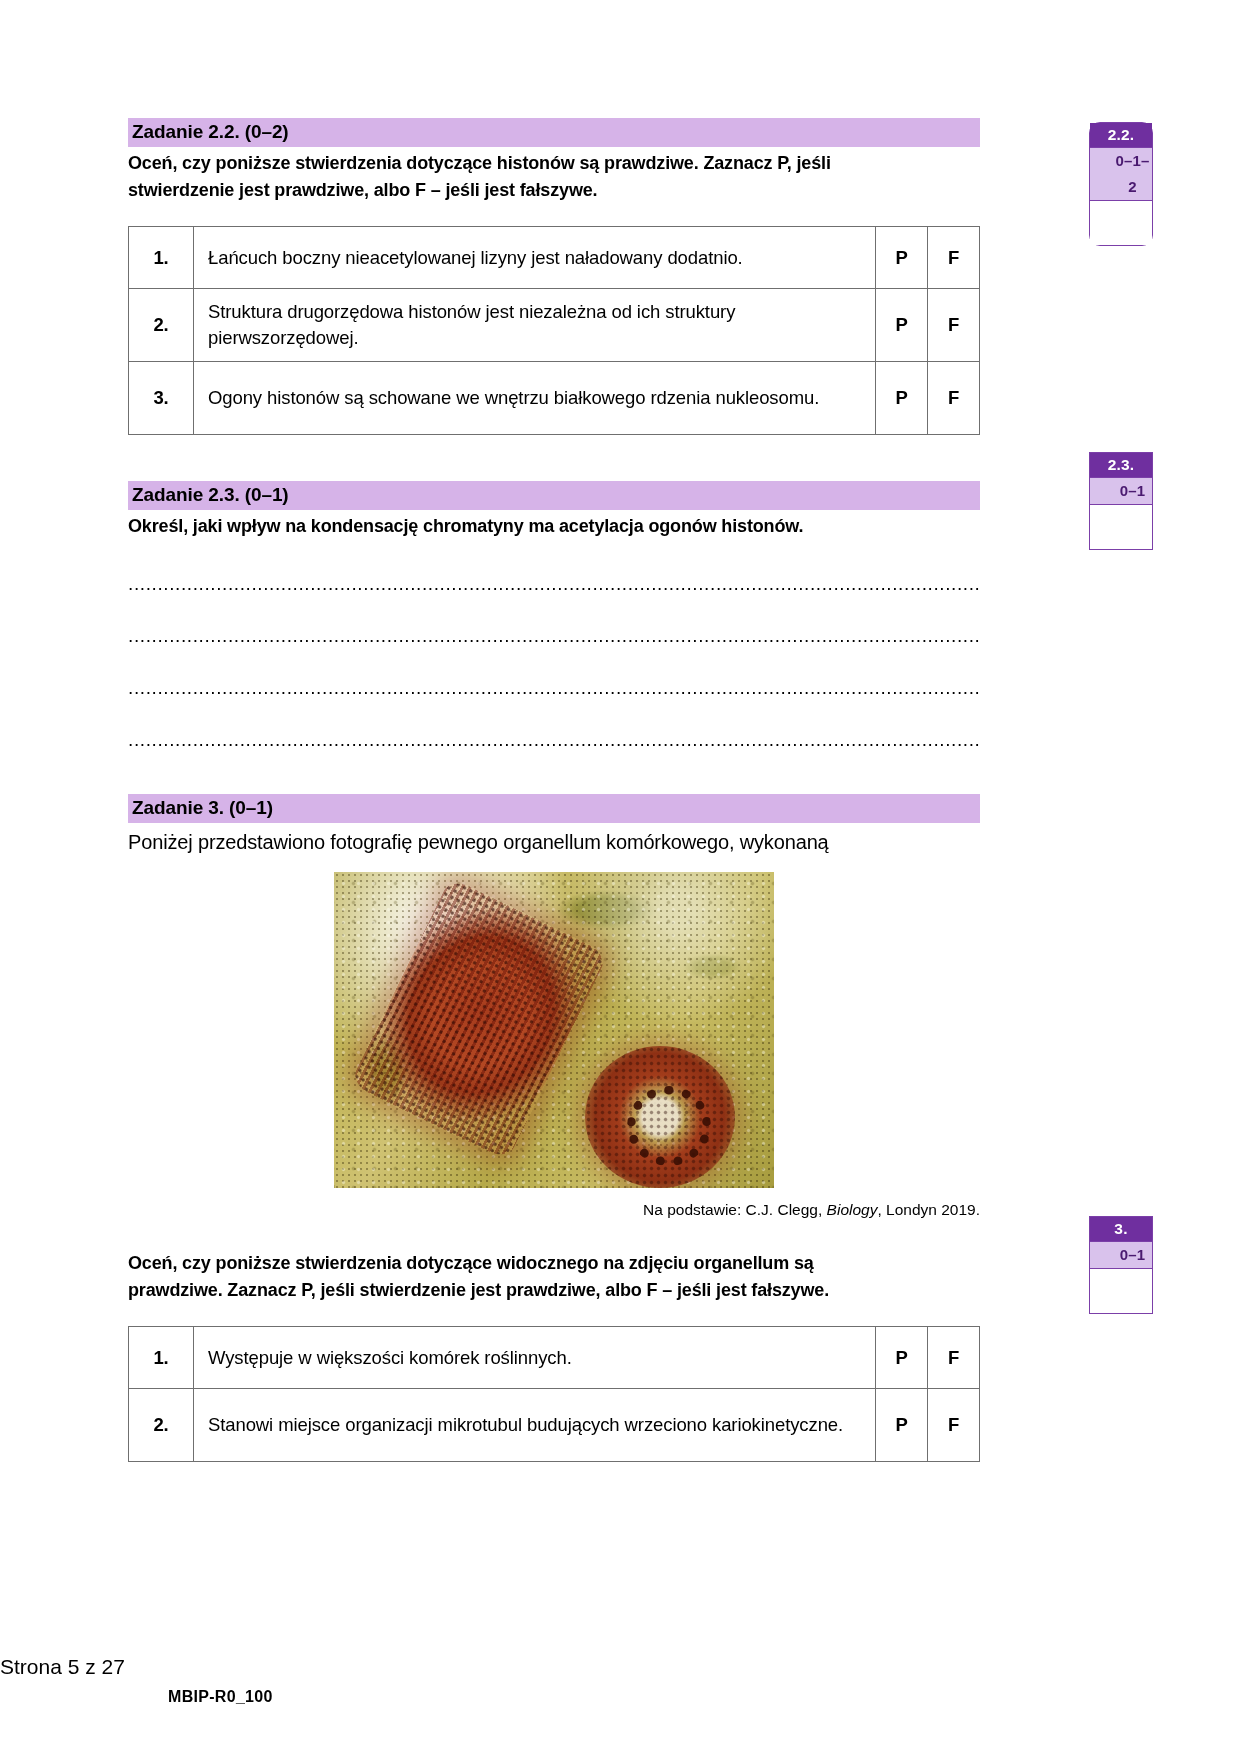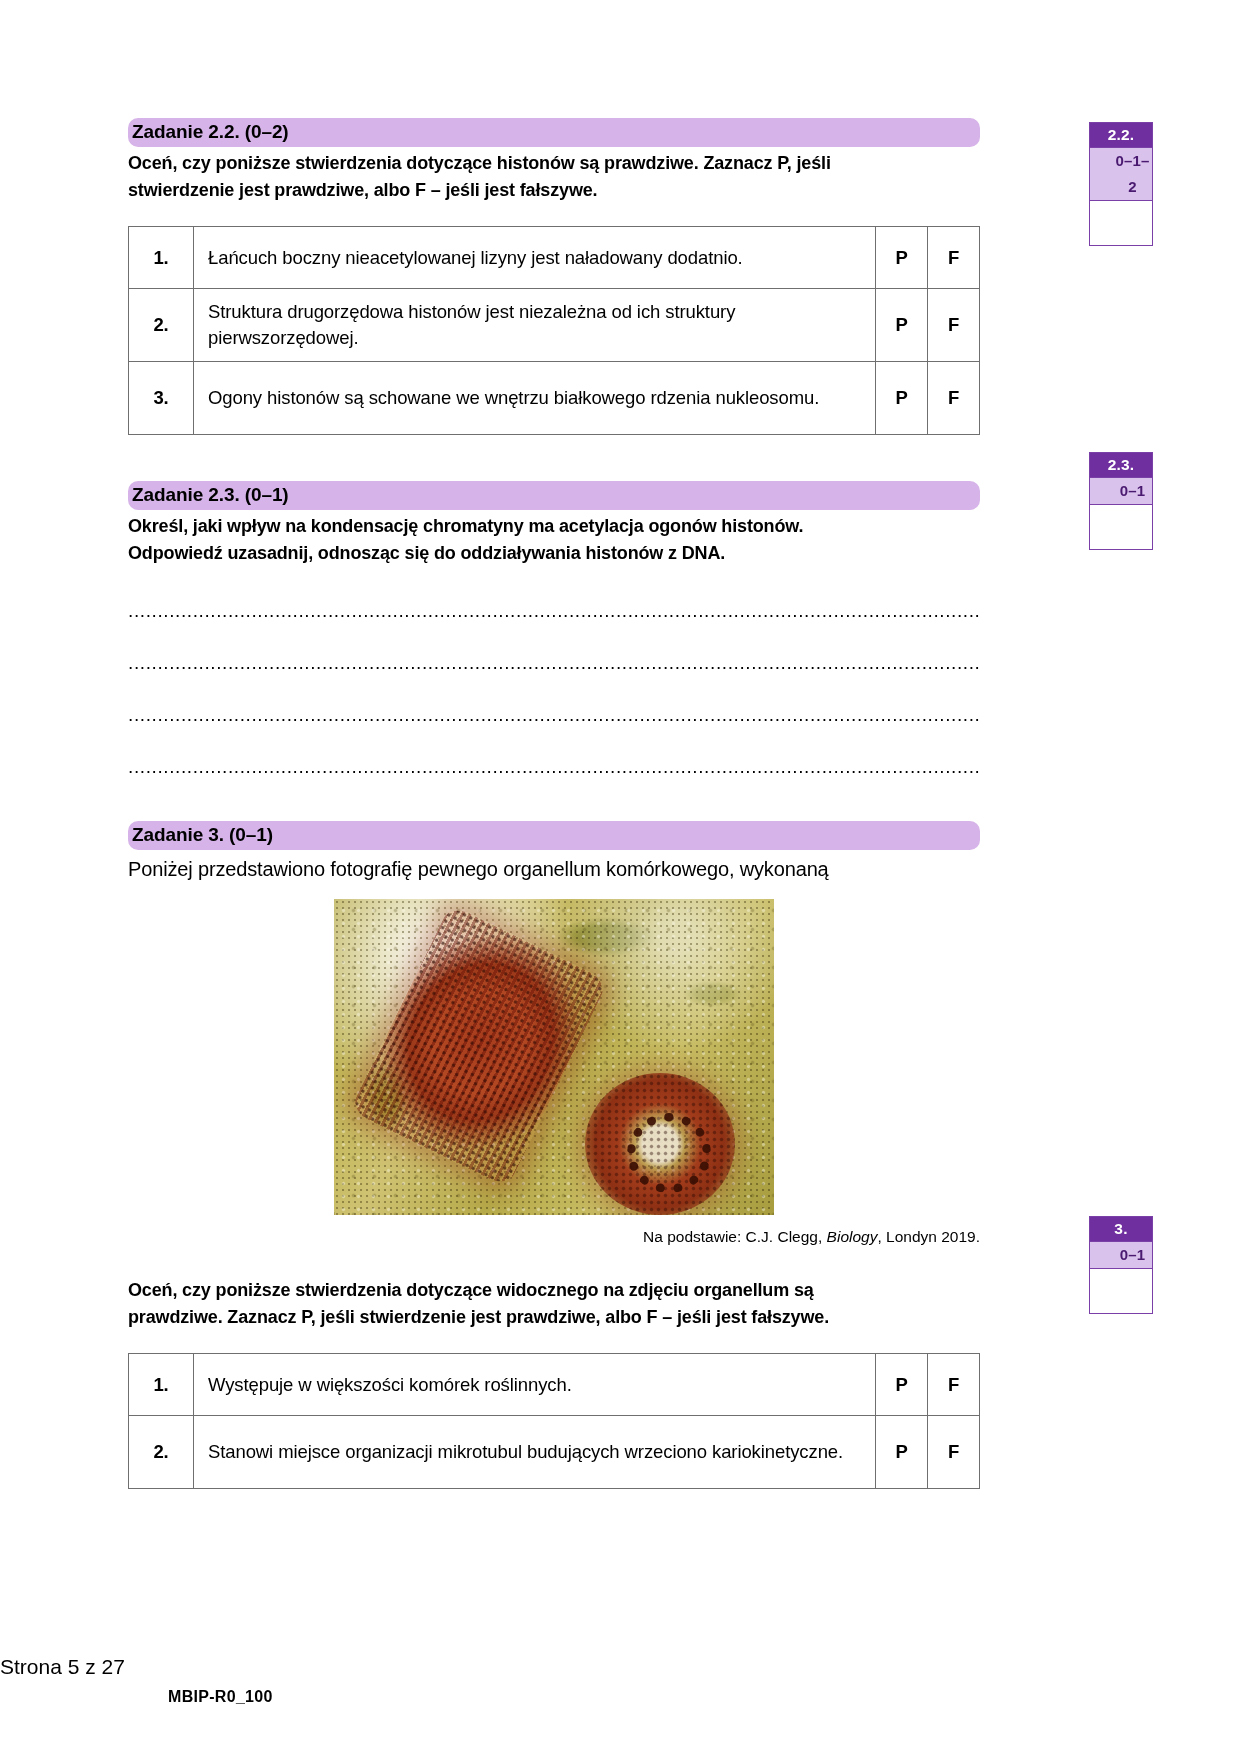--- a/index.html
+++ b/index.html
@@ -31,21 +31,20 @@
   }
 
   
   .task-band {
     background: #d6b3e8;
     padding: 3px 4px 4px 4px;
     font-weight: bold;
     font-size: 19px;
     line-height: 22px;
     letter-spacing: -0.1px;
-    border-radius: 10px;
   }
   .task-band.wide { width: 852px; box-sizing: border-box; }
 
   .instruction {
     font-weight: bold;
     font-size: 18px;
     line-height: 27px;
     margin-top: 3px;
     letter-spacing: -0.15px;
   }
@@ -303,21 +302,20 @@
           <td class="stmt">Ogony histonów są schowane we wnętrzu białkowego rdzenia nukleosomu.</td>
           <td class="pf">P</td>
           <td class="pf">F</td>
         </tr>
       </tbody>
     </table>
 
     <div class="task-band wide" style="margin-top:46px;">Zadanie 2.3. (0–1)</div>
     <div class="instruction">
       <span>Określ, jaki wpływ na kondensację chromatyny ma acetylacja ogonów histonów.</span><br>
-      <span>Odpowiedź uzasadnij, odnosząc się do oddziaływania histonów z DNA.</span>
     </div>
 
     <div class="dots first">..........................................................................................................................................................</div>
     <div class="dots">..........................................................................................................................................................</div>
     <div class="dots">..........................................................................................................................................................</div>
     <div class="dots">..........................................................................................................................................................</div>
 
     <div class="task-band wide" style="margin-top:42px;">Zadanie 3. (0–1)</div>
     <div class="plain">
       <span>Poniżej przedstawiono fotografię pewnego organellum komórkowego, wykonaną</span><br>
@@ -357,21 +355,21 @@
           <td class="num">2.</td>
           <td class="stmt">Stanowi miejsce organizacji mikrotubul budujących wrzeciono kariokinetyczne.</td>
           <td class="pf">P</td>
           <td class="pf">F</td>
         </tr>
       </tbody>
     </table>
 
   </div>
 
-  <div class="score-box" style="top:122px; left:1089px;">
+  <div class="score-box" style="top:122px; left:1089px;border-radius:11px;">
     <div class="sb-num">2.2.</div>
     <div class="sb-range">0–1–2</div>
     <div class="sb-blank"></div>
   </div>
 
   <div class="score-box" style="top:452px; left:1089px;">
     <div class="sb-num">2.3.</div>
     <div class="sb-range">0–1</div>
     <div class="sb-blank"></div>
   </div>

